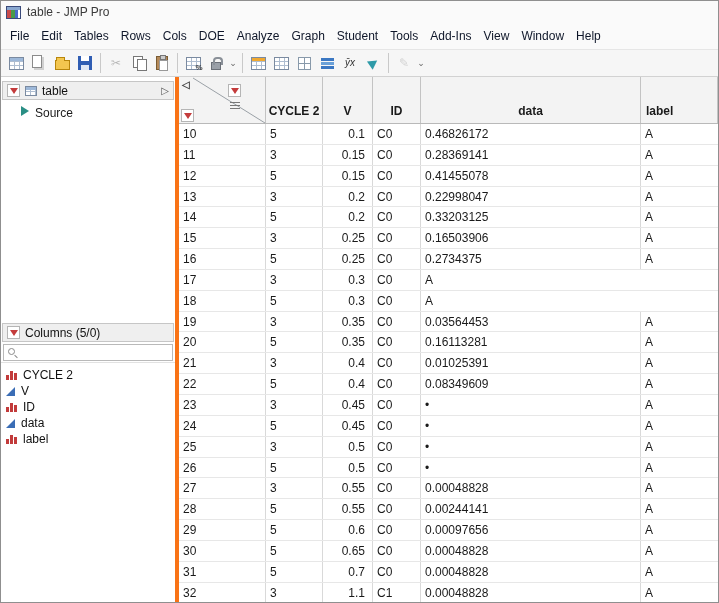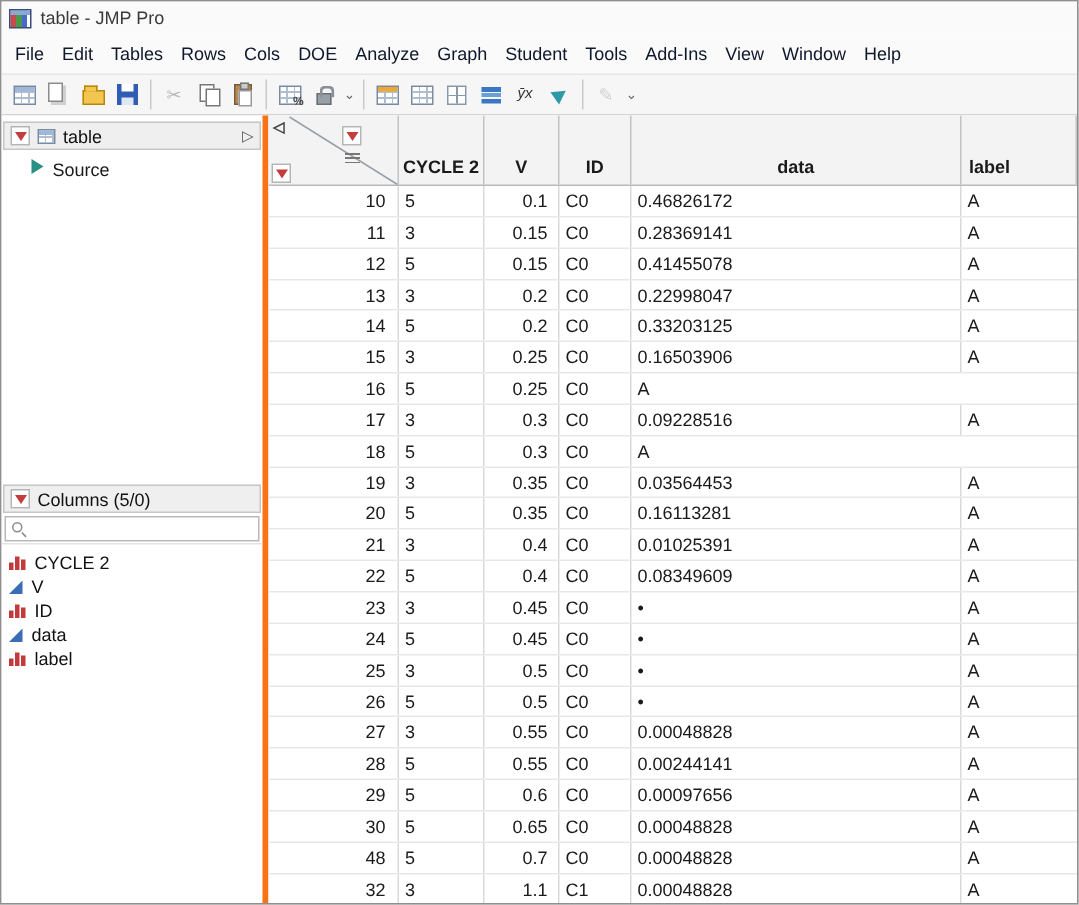--- a/index.html
+++ b/index.html
@@ -103,21 +103,21 @@
 .corner{position:relative;padding:0}
 .corner svg{position:absolute;inset:0}
 .collapse{position:absolute;left:3px;top:2px;font-size:10px;color:#444}
 .pos-colmenu{position:absolute;left:49px;top:7px}
 .hamb{position:absolute;left:51px;top:24px;width:10px;height:8px;background:repeating-linear-gradient(0deg,#777 0 1px,transparent 1px 3px)}
 .pos-rowmenu{position:absolute;left:2px;top:32px}
 
 .gbody{position:absolute;top:47px;left:0;right:0;bottom:0;overflow:hidden}
 .trow{display:flex;height:20.85px;border-bottom:1px solid #e7e7e7}
 .td{border-right:1px solid #d9d9d9;padding:3px 4px;white-space:nowrap;overflow:hidden}
-.td.c-rn{text-align:right;padding-right:8px}
+.td.c-rn{padding-right:8px}
 .td.c-v{text-align:right;padding-right:7px}
 .td.c-da{text-align:left;padding-right:7px}
 .td.c-lb{border-right:none}
 </style>
 </head>
 <body>
 
 <div class="window">
 
   <div class="titlebar">
@@ -334,28 +334,28 @@
             <div class="td c-v">0.25</div>
             <div class="td c-id">C0</div>
             <div class="td c-da">0.16503906</div>
             <div class="td c-lb">A</div>
           </div>
           <div class="trow">
             <div class="td c-rn">16</div>
             <div class="td c-cy">5</div>
             <div class="td c-v">0.25</div>
             <div class="td c-id">C0</div>
+            <div class="td c-da">0.2734375</div>
             <div class="td c-lb">A</div>
           </div>
           <div class="trow">
             <div class="td c-rn">17</div>
             <div class="td c-cy">3</div>
             <div class="td c-v">0.3</div>
             <div class="td c-id">C0</div>
-            <div class="td c-da">0.09228516</div>
             <div class="td c-lb">A</div>
           </div>
           <div class="trow">
             <div class="td c-rn">18</div>
             <div class="td c-cy">5</div>
             <div class="td c-v">0.3</div>
             <div class="td c-id">C0</div>
             <div class="td c-lb">A</div>
           </div>
           <div class="trow">
@@ -448,21 +448,21 @@
           </div>
           <div class="trow">
             <div class="td c-rn">30</div>
             <div class="td c-cy">5</div>
             <div class="td c-v">0.65</div>
             <div class="td c-id">C0</div>
             <div class="td c-da">0.00048828</div>
             <div class="td c-lb">A</div>
           </div>
           <div class="trow">
-            <div class="td c-rn">48</div>
+            <div class="td c-rn">31</div>
             <div class="td c-cy">5</div>
             <div class="td c-v">0.7</div>
             <div class="td c-id">C0</div>
             <div class="td c-da">0.00048828</div>
             <div class="td c-lb">A</div>
           </div>
           <div class="trow">
             <div class="td c-rn">32</div>
             <div class="td c-cy">3</div>
             <div class="td c-v">1.1</div>

